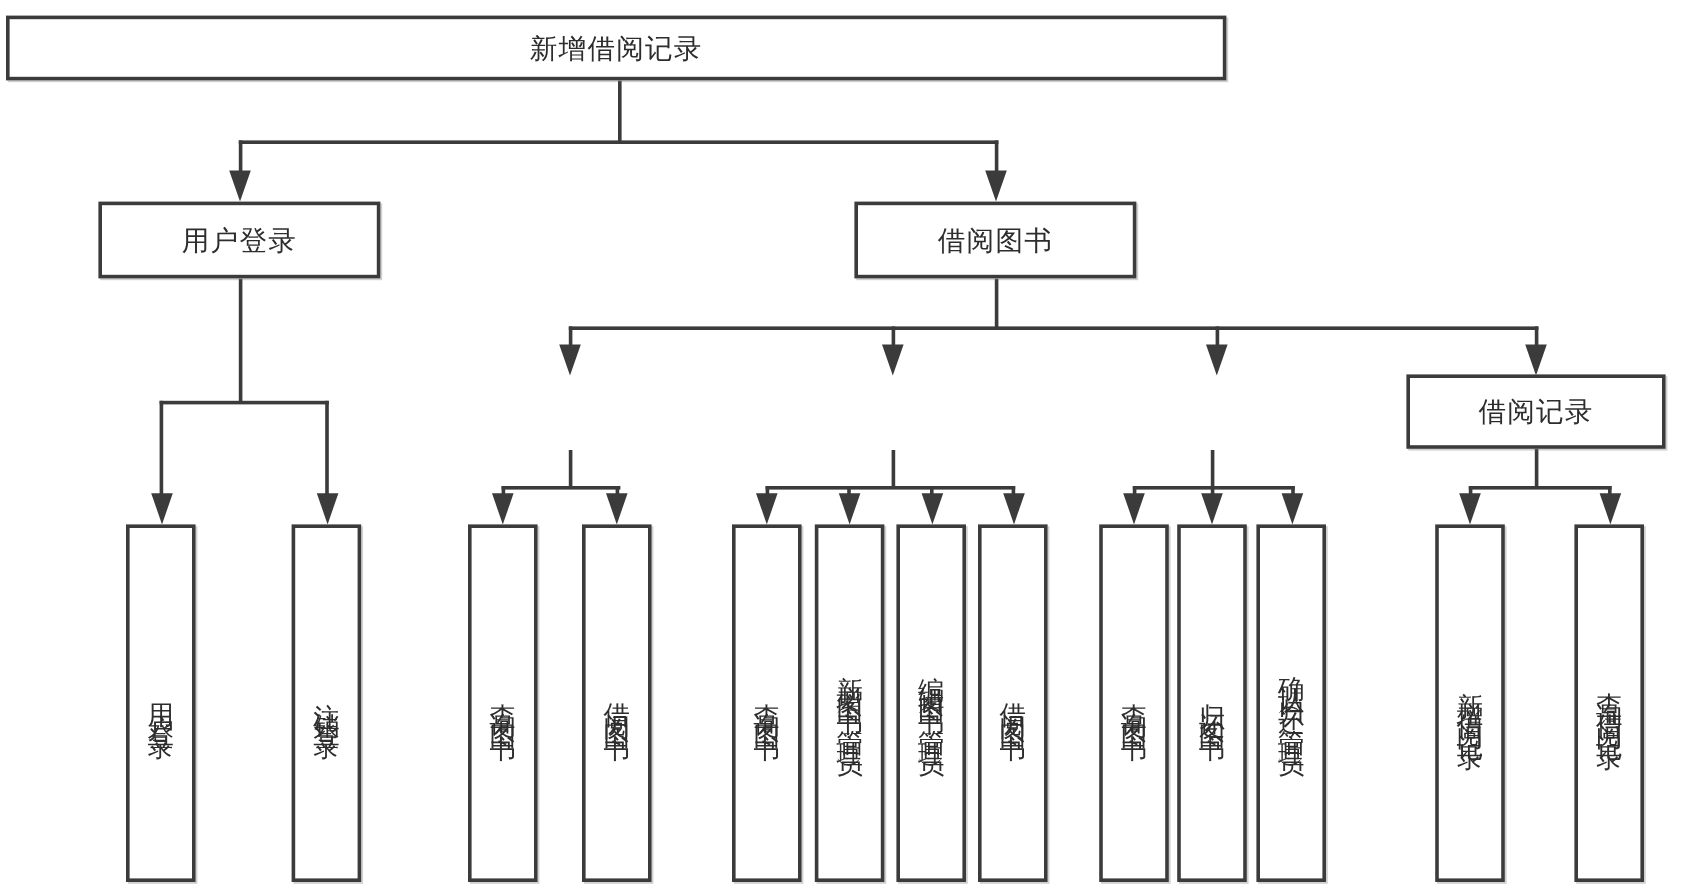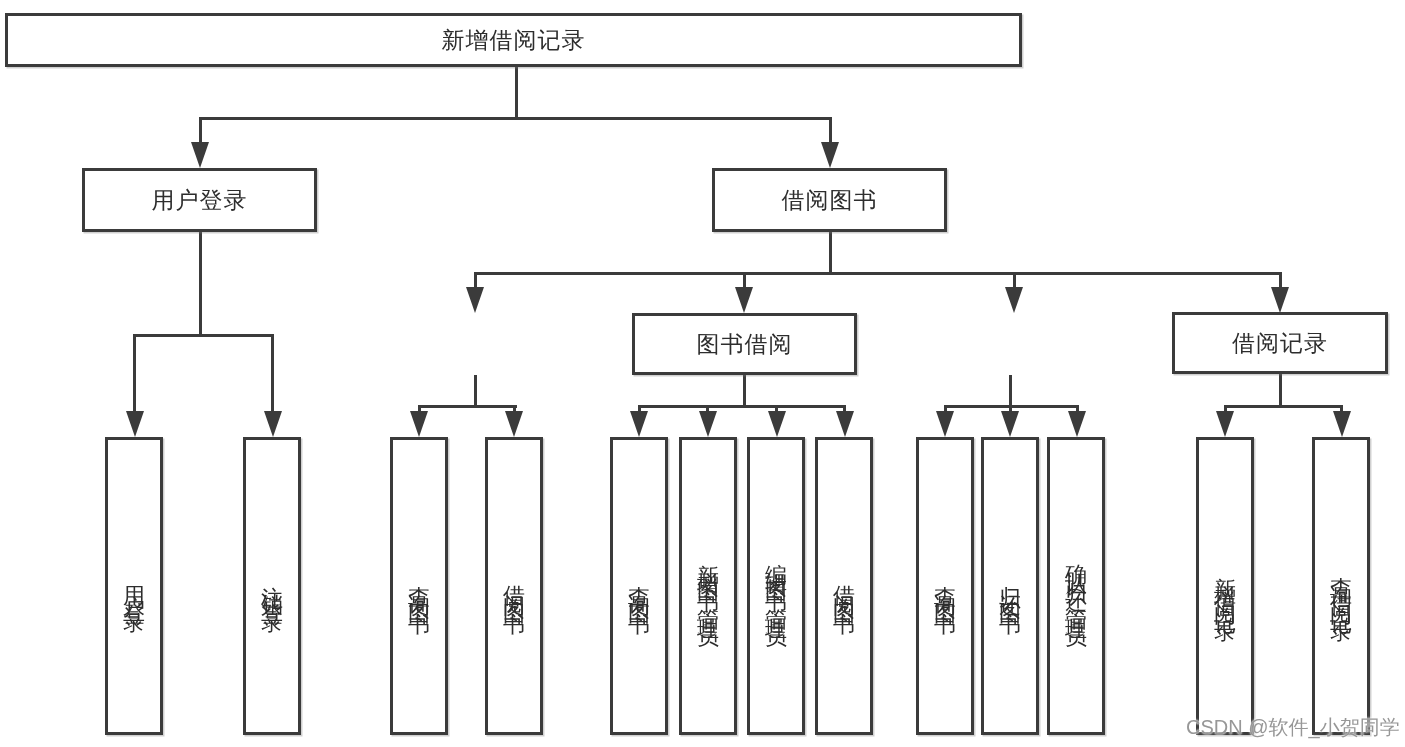--- a/index.html
+++ b/index.html
@@ -72,23 +72,20 @@
     <span>新增借阅记录</span>
   </div>
 
   <div class="box" style="left:82px; top:168px; width:235px; height:64px;">
     <span>用户登录</span>
   </div>
   <div class="box" style="left:712px; top:168px; width:235px; height:64px;">
     <span>借阅图书</span>
   </div>
 
-  <div class="box" style="left:632px; top:313px; width:225px; height:62px;">
-    <span>图书借阅</span>
-  </div>
   <div class="box" style="left:1172px; top:312px; width:216px; height:62px;">
     <span>借阅记录</span>
   </div>
 
   <div class="box leaf" style="left:105px;">
     <span class="vtext">用户登录</span>
   </div>
   <div class="box leaf" style="left:243px;">
     <span class="vtext">注销登录</span>
   </div>
@@ -178,15 +175,14 @@
   <div class="arrow" style="left:1001px; top:411px;"></div>
   <div class="arrow" style="left:1068px; top:411px;"></div>
 
   <div class="line" style="left:1279px; top:373px; width:3px; height:34px;"></div>
   <div class="line" style="left:1224px; top:405px; width:119px; height:3px;"></div>
   <div class="line" style="left:1224px; top:405px; width:3px; height:8px;"></div>
   <div class="line" style="left:1340px; top:405px; width:3px; height:8px;"></div>
   <div class="arrow" style="left:1216px; top:411px;"></div>
   <div class="arrow" style="left:1333px; top:411px;"></div>
 
-  <div class="watermark">CSDN @软件_小贺同学</div>
 
 </div>
 
 </body></html>

